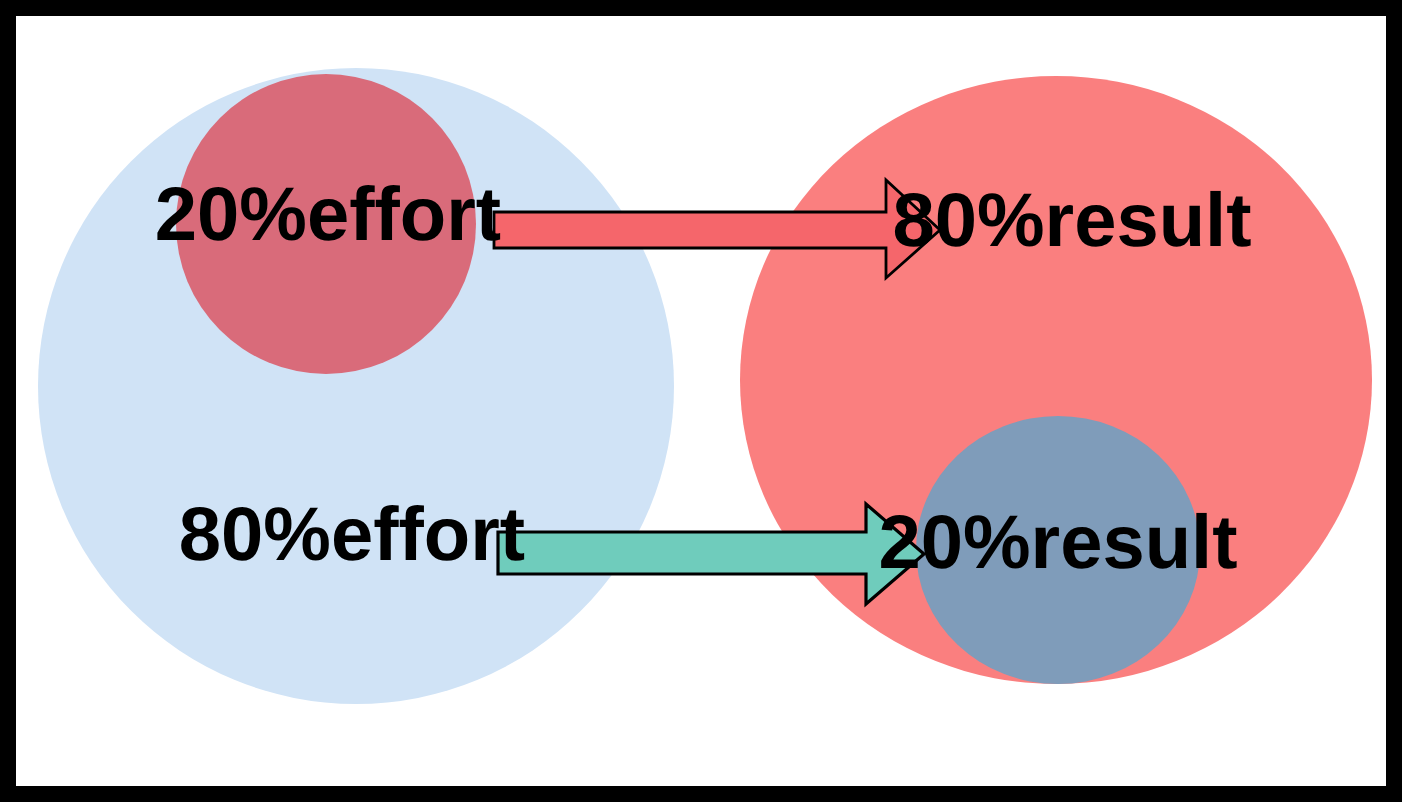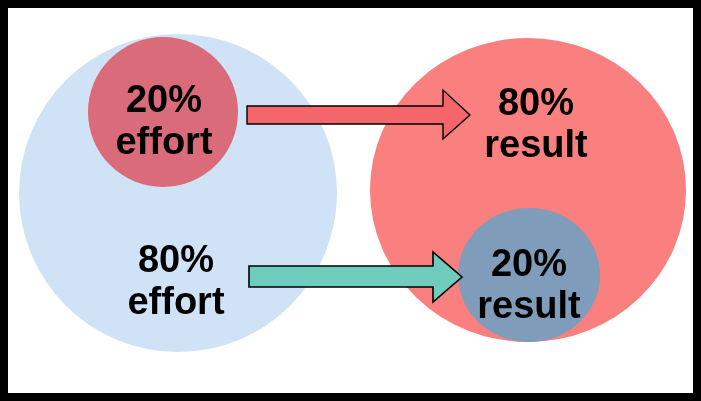--- a/index.html
+++ b/index.html
@@ -62,30 +62,29 @@
   .arrow-teal {
     fill: var(--teal-arrow, #6fccbc);
     stroke: var(--frame-border, #000000);
     stroke-width: 1.6;
     stroke-linejoin: miter;
   }
   .label {
     position: absolute;
     transform: translate(-50%, -50%);
     display: flex;
-    flex-direction: column;
+    flex-direction: row;
     align-items: center;
     z-index: 30;
     color: var(--text, #000000);
     font-weight: bold;
     font-size: 38px;
     line-height: 42px;
     white-space: nowrap;
     text-align: center;
-    margin-top: 12px;
   }
   .label.effort-subset { left: 164px; top: 108px; }
   .label.result-main   { left: 536px; top: 111px; }
   .label.effort-main   { left: 176px; top: 268px; }
   .label.result-subset { left: 529px; top: 272px; }
 </style>
 </head>
 <body>
 
 <div class="frame">

